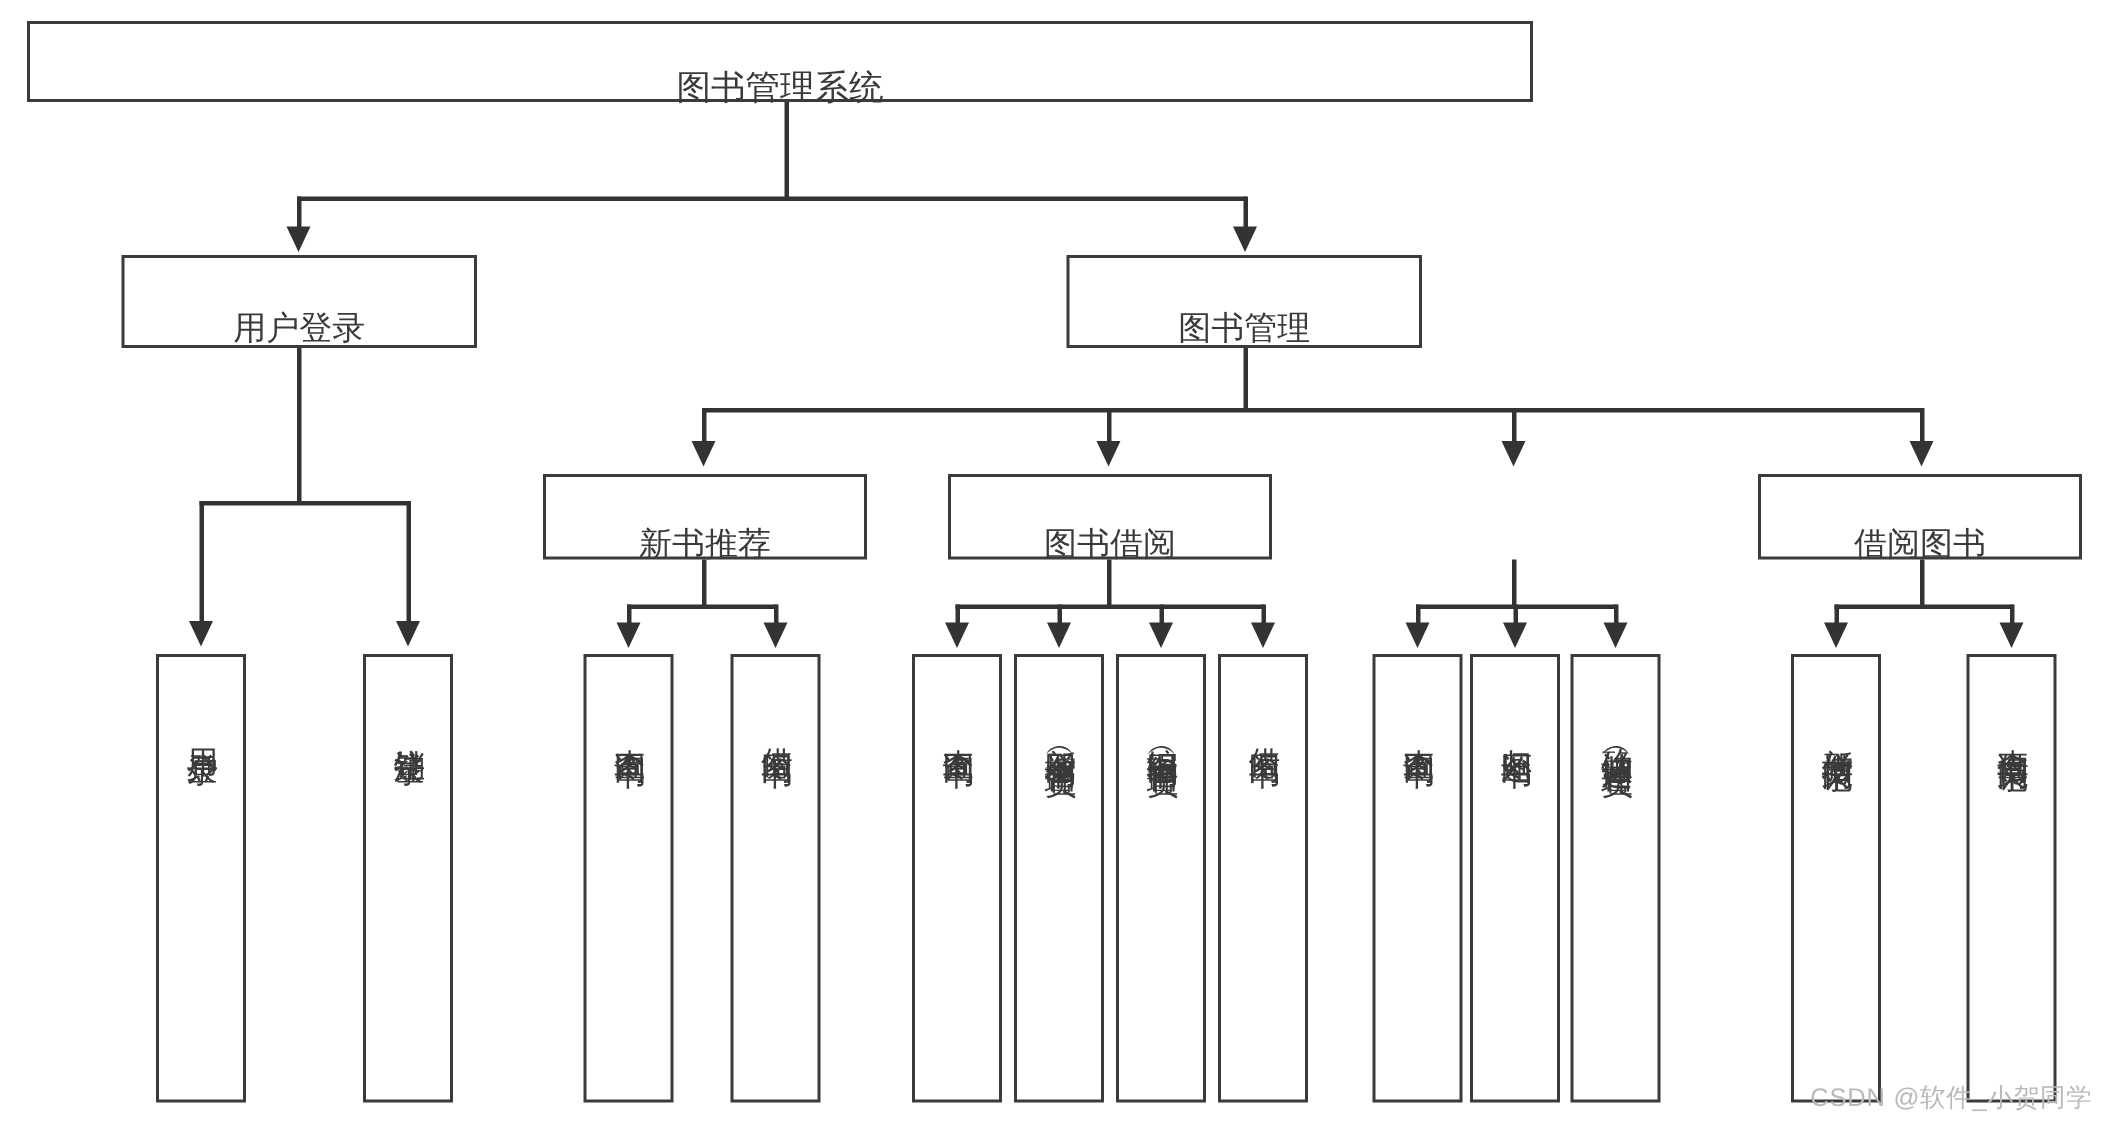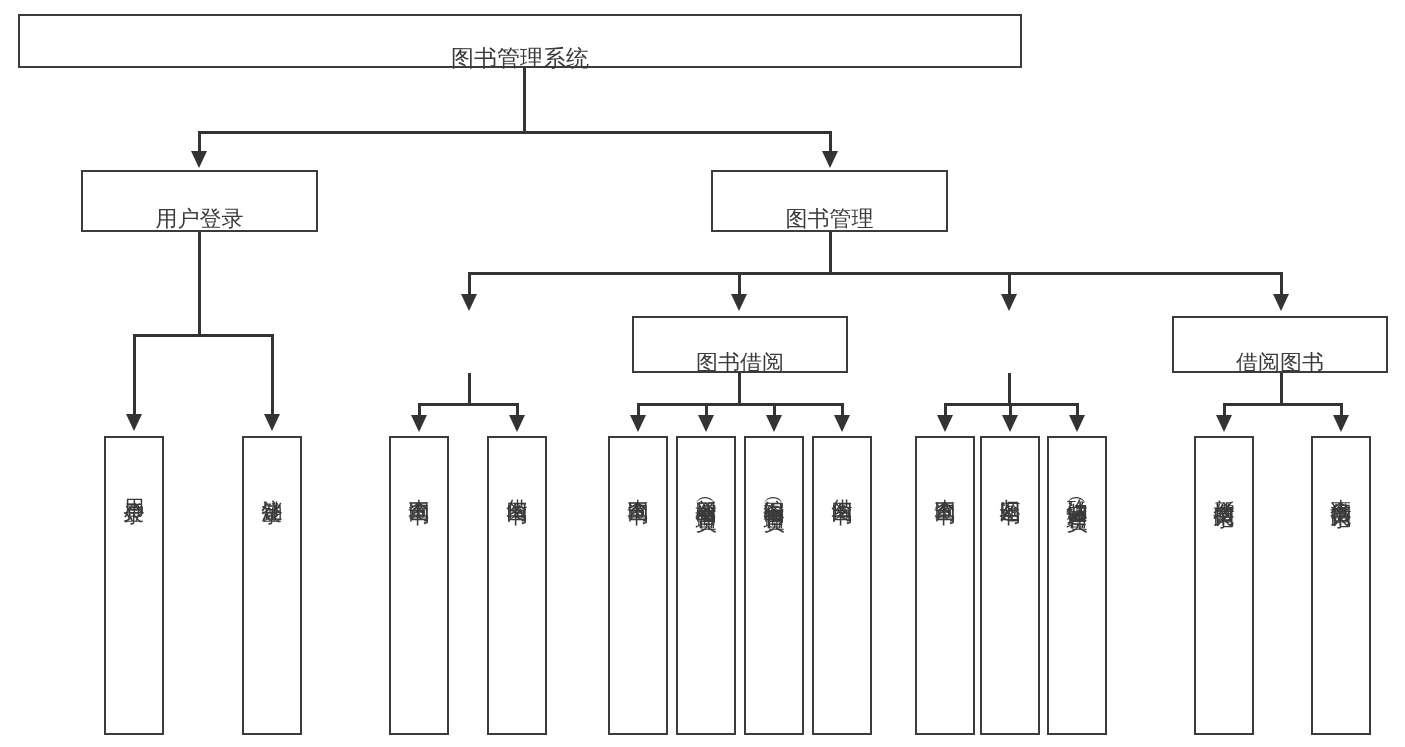--- a/index.html
+++ b/index.html
@@ -109,20 +109,23 @@
   <div class="ln h" style="left:468px;top:272px;width:814px;"></div>
   <div class="ln v" style="left:468px;top:272px;height:24px;"></div>
   <div class="arrow" style="left:461px;top:294px;"></div>
   <div class="ln v" style="left:738px;top:272px;height:24px;"></div>
   <div class="arrow" style="left:731px;top:294px;"></div>
   <div class="ln v" style="left:1008px;top:272px;height:24px;"></div>
   <div class="arrow" style="left:1001px;top:294px;"></div>
   <div class="ln v" style="left:1280px;top:272px;height:24px;"></div>
   <div class="arrow" style="left:1273px;top:294px;"></div>
 
+  <div class="node h" style="left:362px;top:316px;width:216px;height:57px;">
+    <span class="lbl">新书推荐</span>
+  </div>
   <div class="node h" style="left:632px;top:316px;width:216px;height:57px;justify-content:center;">
     <span class="lbl">图书借阅</span>
   </div>
   <div class="node h" style="left:1172px;top:316px;width:216px;height:57px;">
     <span class="lbl">借阅图书</span>
   </div>
 
   <div class="ln v" style="left:468px;top:373px;height:32px;"></div>
   <div class="ln h" style="left:418px;top:403px;width:100px;"></div>
   <div class="ln v" style="left:418px;top:403px;height:14px;"></div>
@@ -194,14 +197,15 @@
     <span class="lbl">确认归还（管理员）</span>
   </div>
 
   <div class="node v" style="left:1194px;top:436px;width:60px;height:299px;">
     <span class="lbl">新增借阅记录</span>
   </div>
   <div class="node v" style="left:1311px;top:436px;width:60px;height:299px;">
     <span class="lbl">查询借阅记录</span>
   </div>
 
+  <div id="watermark">CSDN @软件_小贺同学</div>
 
 </div>
 
 </body></html>

